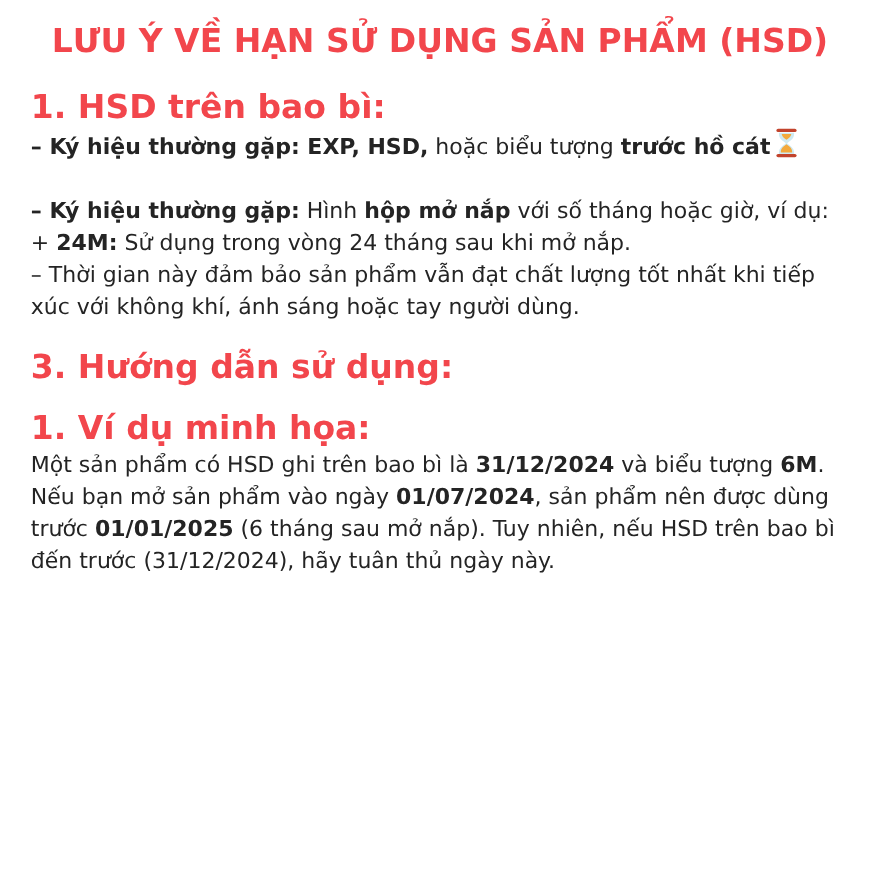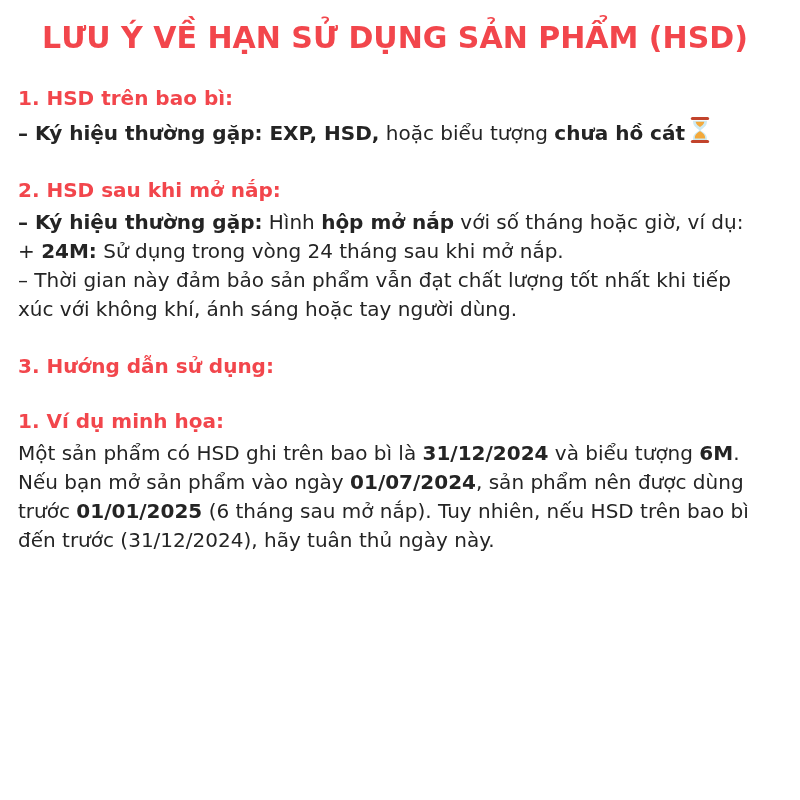--- a/index.html
+++ b/index.html
@@ -8,32 +8,32 @@
     --bg:#ffffff;
   }
   *{ box-sizing:border-box; }
   html,body{ margin:0; padding:0; }
   body{
     width:800px; height:800px; overflow:hidden;
     background:var(--bg);
     color:var(--ink);
     font-family:"DejaVu Sans","Liberation Sans",sans-serif;
   }
-  .page{ padding:10px 28px 0 18px; }
+  .page{ padding:10px 28px 0 28px; }
   .doc-title{
     margin:10px 0 0 0;
     font-size:30px; line-height:36px; font-weight:bold;
     color:var(--accent);
     text-align:center;
     letter-spacing:0;
   }
   .section{ margin-top:29px; }
   .section-heading{
     margin:0 0 5px 0;
-    font-size:20px; line-height:26px; font-weight:bold;
+    font-size:30px; line-height:26px; font-weight:bold;
     color:var(--accent);
   }
   .line{
     margin:0;
     font-size:20px; line-height:29px;
     color:var(--ink);
   }
   .line .b{ font-weight:bold;margin-top:41px; }
   .hourglass{
     display:inline-block;
@@ -44,31 +44,30 @@
 </style>
 </head>
 <body>
 
 <main class="page">
 
   <h1 class="doc-title">LƯU Ý VỀ HẠN SỬ DỤNG SẢN PHẨM (HSD)</h1>
 
   <section class="section">
     <h2 class="section-heading">1. HSD trên bao bì:</h2>
-    <p class="line"><span class="b">– Ký hiệu thường gặp: EXP, HSD,</span><span> hoặc biểu tượng </span><span class="b">chưa hồ cát</span><svg class="hourglass" viewBox="0 0 24 30" aria-hidden="true">
+    <p class="line"><span class="b">– Ký hiệu thường gặp: EXP, HSD,</span><span> hoặc biểu tượng </span><span class="b">trước hồ cát</span><svg class="hourglass" viewBox="0 0 24 30" aria-hidden="true">
           <rect x="2" y="0.8" width="20" height="3.4" rx="1.7" fill="#c2432c"></rect>
           <path d="M4.5 4.8 h15 v1.6 c0 4.2 -3.4 6.2 -6.2 8.3 c-0.8 0.6 -0.8 0.6 0 1.2 c2.8 2.1 6.2 4.1 6.2 8.3 v1.6 h-15 v-1.6 c0 -4.2 3.4 -6.2 6.2 -8.3 c0.8 -0.6 0.8 -0.6 0 -1.2 c-2.8 -2.1 -6.2 -4.1 -6.2 -8.3 z" fill="#cfeaf2"></path>
           <path d="M7.2 6 h9.6 c-0.5 2.9 -2.9 4.3 -4.8 5.7 c-1.9 -1.4 -4.3 -2.8 -4.8 -5.7 z" fill="#f3a93c"></path>
           <path d="M12 16.2 c2.6 1.9 5.6 3.8 5.6 7.3 v0.8 h-11.2 v-0.8 c0 -3.5 3 -5.4 5.6 -7.3 z" fill="#f3a93c"></path>
           <rect x="2" y="25.8" width="20" height="3.4" rx="1.7" fill="#c2432c"></rect>
         </svg></p>
   </section>
 
   <section class="section">
-    <h2 class="section-heading">2. HSD sau khi mở nắp:</h2>
     <p class="line"><span class="b">– Ký hiệu thường gặp:</span><span> Hình </span><span class="b">hộp mở nắp</span><span> với số tháng hoặc giờ, ví dụ:</span></p>
     <p class="line"><span>+ </span><span class="b">24M:</span><span> Sử dụng trong vòng 24 tháng sau khi mở nắp.</span></p>
     <p class="line"><span>– Thời gian này đảm bảo sản phẩm vẫn đạt chất lượng tốt nhất khi tiếp xúc với không khí, ánh sáng hoặc tay người dùng.</span></p>
   </section>
 
   <section class="section">
     <h2 class="section-heading">3. Hướng dẫn sử dụng:</h2>
   </section>
 
   <section class="section">

